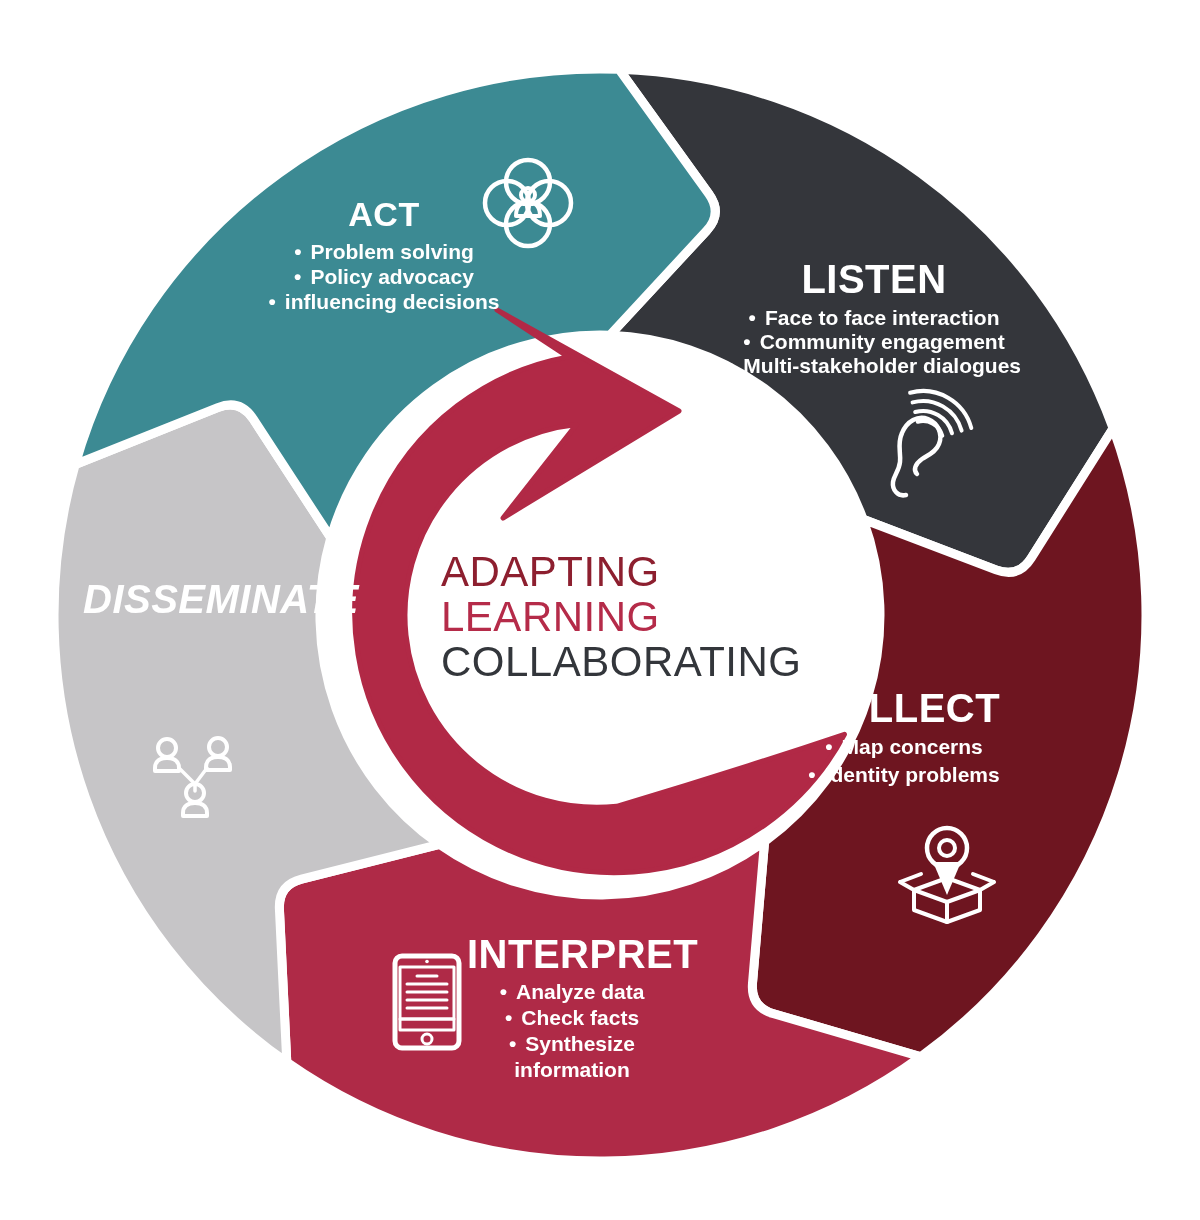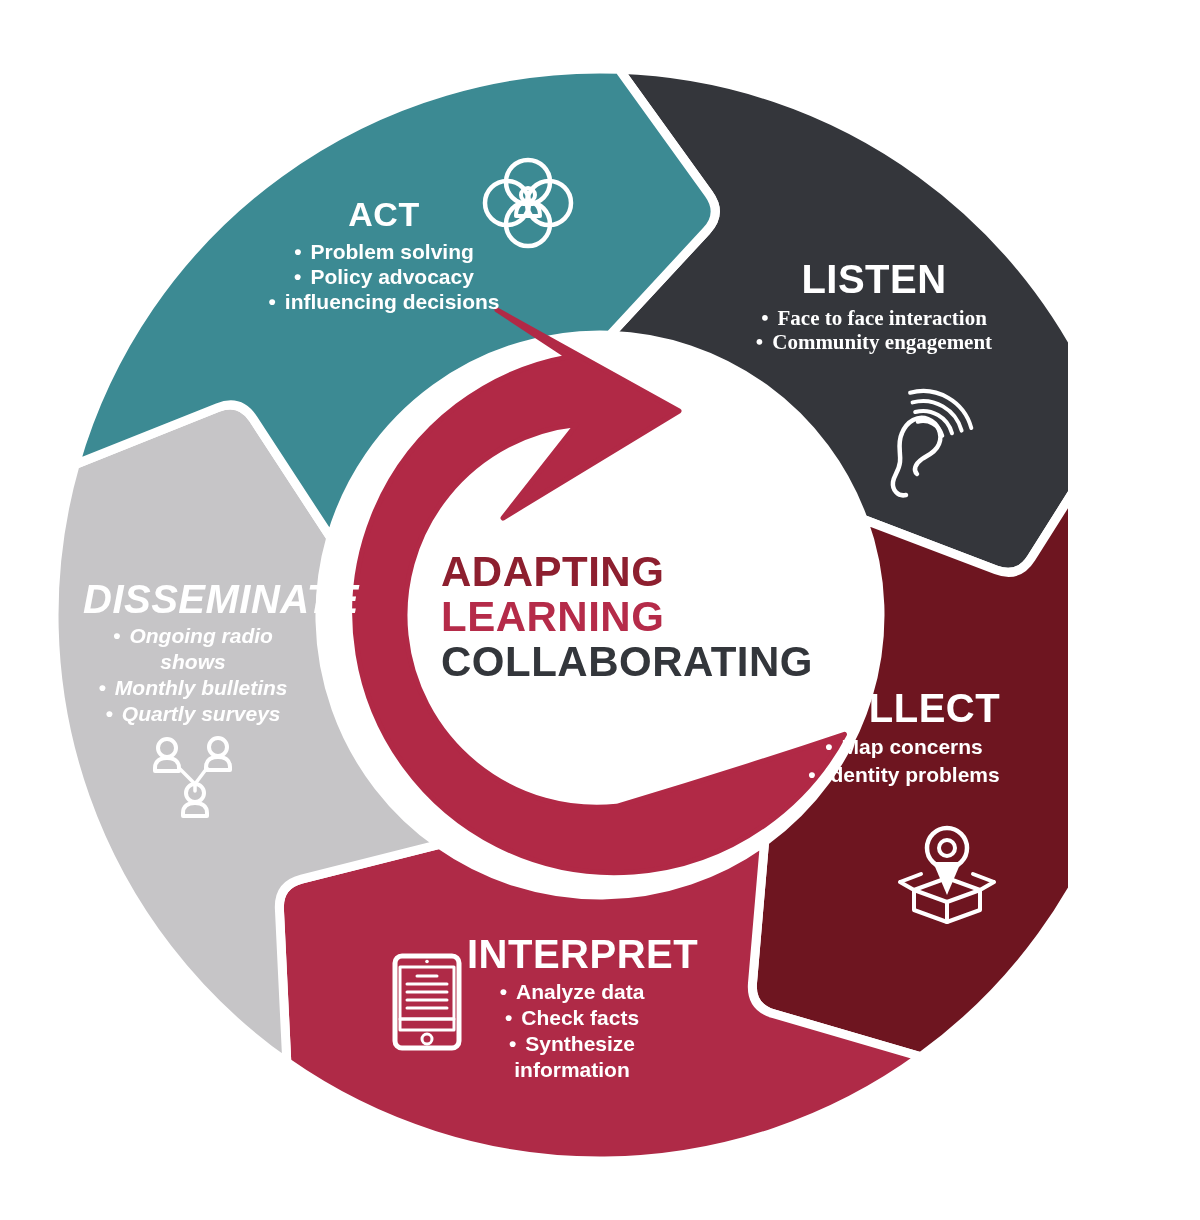--- a/index.html
+++ b/index.html
@@ -1,42 +1,42 @@
 <!DOCTYPE html>
 <html><head>
 <meta charset="utf-8">
 <style>
   html,body{margin:0;padding:0;background:#fff;}
   .stage{
-    position:relative;width:1068px;height:1220px;background:#fff;overflow:hidden;
+    position:relative;width:1200px;height:1220px;background:#fff;overflow:hidden;
     font-family:"Liberation Sans",sans-serif;
   }
   .stage svg{position:absolute;left:0;top:0;}
   .sec{position:absolute;text-align:center;color:#ffffff;font-weight:bold;}
   .sec-title{font-size:40px;line-height:1.05;letter-spacing:0.5px;}
   .sec-items{margin-top:6px;}
   .item{font-size:21px;}
   .item::before{content:"\2022";margin-right:9px;}
   .sec-act{left:224px;top:197px;width:320px;}
   .sec-act .sec-title{font-size:34px;}
   .sec-act .item{line-height:25px;}
   .sec-listen{left:684px;top:258px;width:380px;}
-  .sec-listen .item{line-height:24px;font-family:Liberation Serif, serif;}
+  .sec-listen .item{line-height:24px;}
   .sec-collect{left:774px;top:687px;width:260px;}
   .sec-collect .sec-items{margin-top:4px;}
   .sec-collect .item{line-height:28px;}
   .sec-interpret{left:467px;top:933px;width:210px;}
   .sec-interpret .sec-items{margin-top:4px;}
   .sec-interpret .item{line-height:26px;}
   .sec-disseminate{left:83px;top:578px;width:220px;font-style:italic;}
   .sec-disseminate .sec-items{margin-top:3px;}
   .sec-disseminate .item{line-height:26px;}
   .center-text{
     position:absolute;left:441px;top:549px;width:420px;
-    font-size:42px;font-weight:bold;line-height:45px;letter-spacing:0.5px;
+    font-size:42px;font-weight:normal;line-height:45px;letter-spacing:0.5px;
     text-align:left;white-space:nowrap;
   }
 </style>
 </head>
 <body>
 
 <div class="stage">
 
   <svg width="1200" height="1220" viewBox="0 0 1200 1220">
 
@@ -111,20 +111,21 @@
       <div class="item"><span>Policy advocacy</span></div>
       <div class="item"><span>influencing decisions</span></div>
     </div>
   </div>
 
   <div class="sec sec-listen">
     <div class="sec-title">LISTEN</div>
     <div class="sec-items">
       <div class="item"><span>Face to face interaction</span></div>
       <div class="item"><span>Community engagement</span></div>
+      <div class="item"><span>Multi-stakeholder dialogues</span></div>
     </div>
   </div>
 
   <div class="sec sec-collect">
     <div class="sec-title">COLLECT</div>
     <div class="sec-items">
       <div class="item"><span>Map concerns</span></div>
       <div class="item"><span>Identity problems</span></div>
     </div>
   </div>
@@ -133,25 +134,20 @@
     <div class="sec-title">INTERPRET</div>
     <div class="sec-items">
       <div class="item"><span>Analyze data</span></div>
       <div class="item"><span>Check facts</span></div>
       <div class="item"><span>Synthesize information</span></div>
     </div>
   </div>
 
   <div class="sec sec-disseminate">
     <div class="sec-title">DISSEMINATE</div>
-    <div class="sec-items">
-      <div class="item"><span>Ongoing radio shows</span></div>
-      <div class="item"><span>Monthly bulletins</span></div>
-      <div class="item"><span>Quartly surveys</span></div>
-    </div>
   </div>
 
   <div class="center-text">
     <div style="color: rgb(141, 31, 47);">ADAPTING</div>
     <div style="color: rgb(181, 43, 73);">LEARNING</div>
     <div style="color: rgb(51, 54, 59);">COLLABORATING</div>
   </div>
 
 </div>
 

